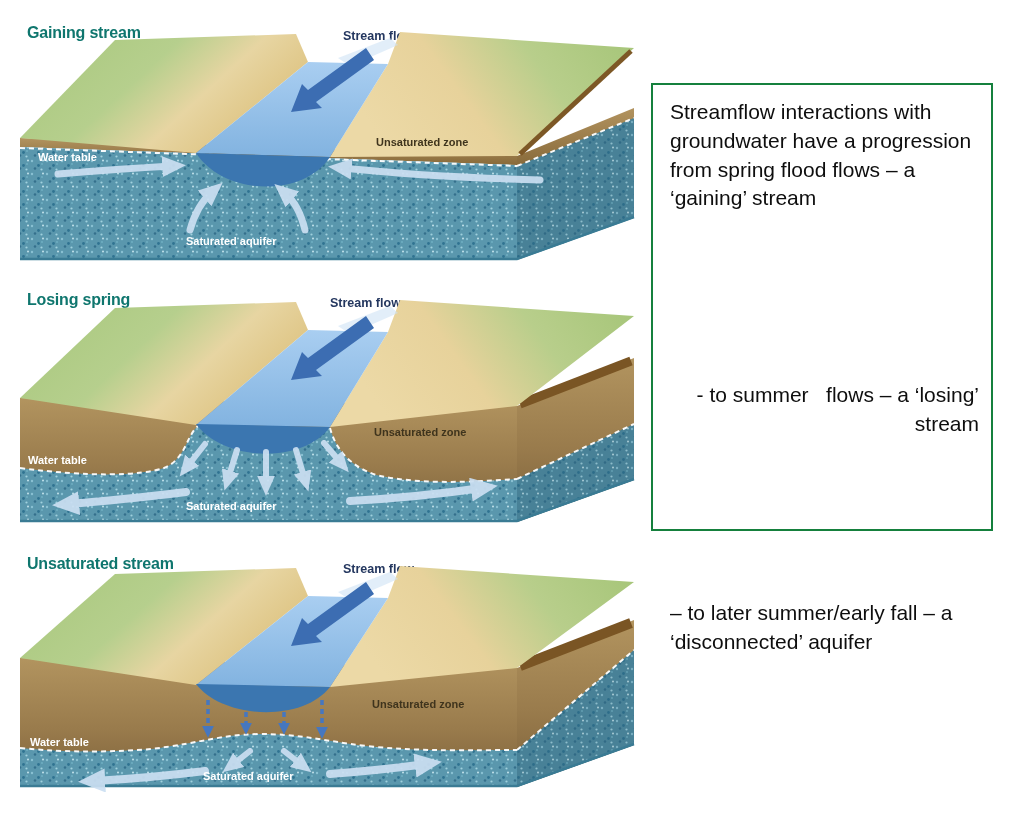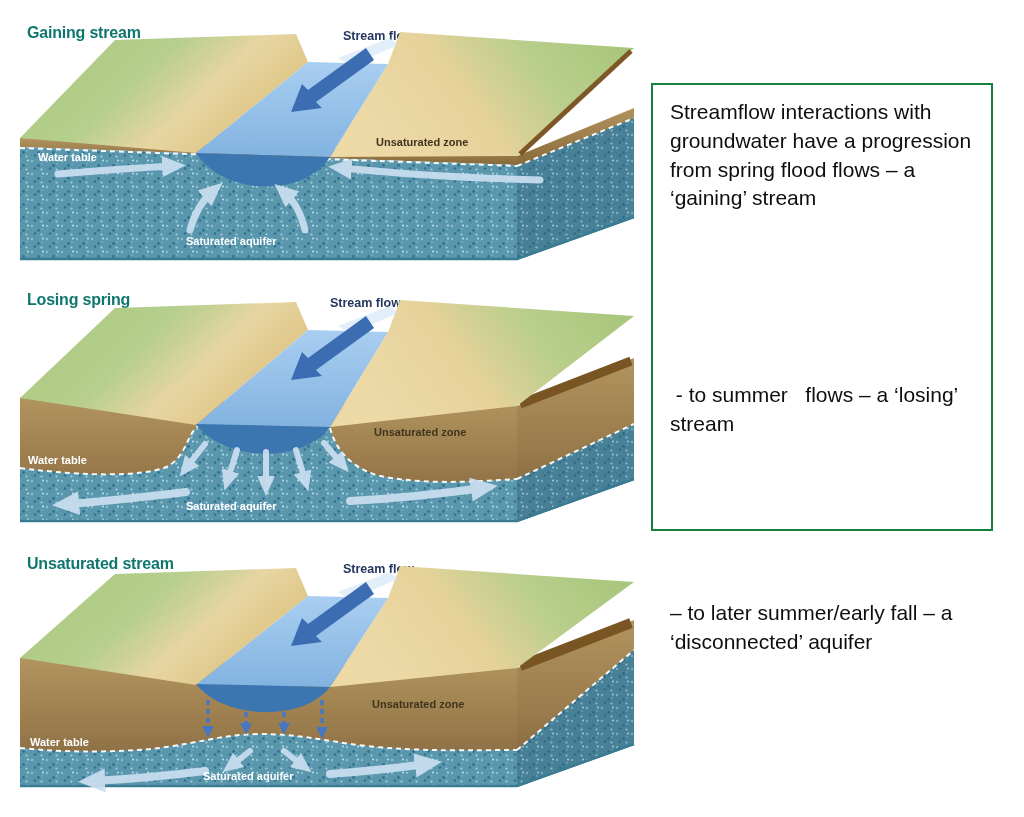--- a/index.html
+++ b/index.html
@@ -21,21 +21,21 @@
   .svg-label.dark{fill:#3f341d;}
   .textbox{
     position:absolute;left:651px;top:83px;width:342px;height:448px;
     border:2px solid #15803d;background:#ffffff;box-sizing:border-box;
   }
   .textbox p{
     position:absolute;left:17px;right:12px;margin:0;
     font-size:21px;line-height:1.37;color:#0e0e0e;white-space:pre-wrap;
   }
   .note-1{top:13px;}
-  .note-2{top:296px;}
+  .note-2{top:296px;text-align:right;}
   .note-3{top:514px;}
 </style>
 </head>
 <body>
 
 <div class="stage">
 
   <svg width="0" height="0" style="position:absolute" aria-hidden="true">
     <defs>
       <pattern id="spk" width="15" height="13" patternUnits="userSpaceOnUse">

